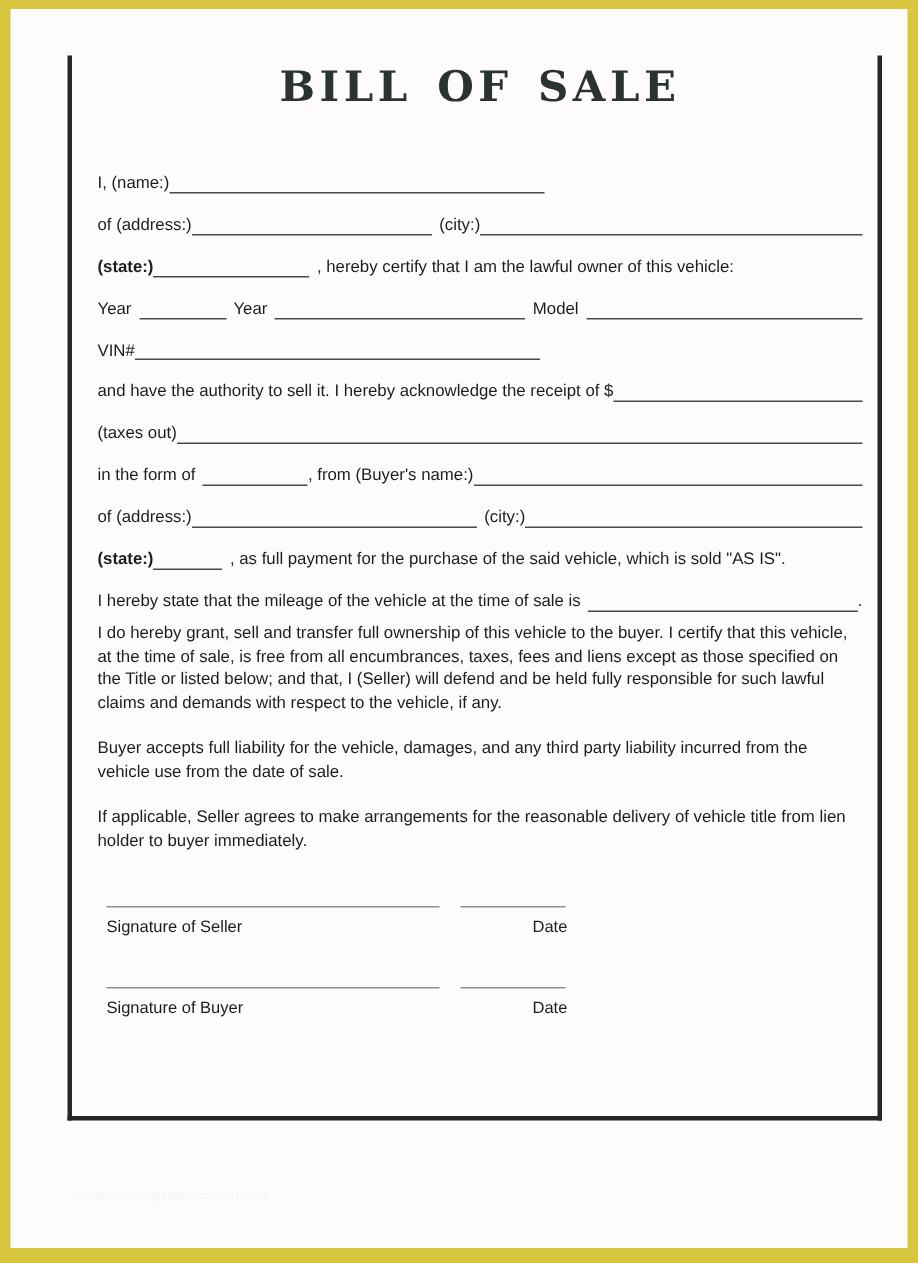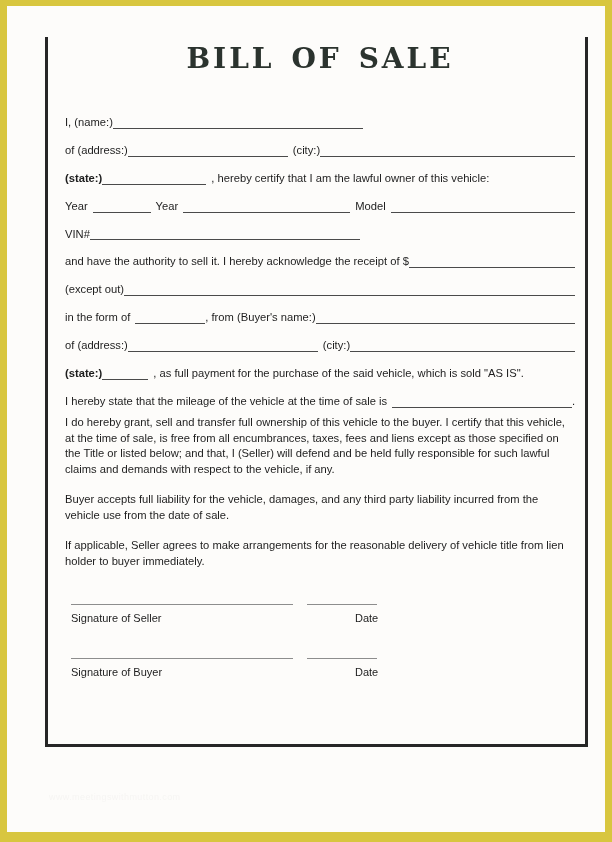--- a/index.html
+++ b/index.html
@@ -194,21 +194,21 @@
         <span class="lbl">VIN#</span>
         <span class="blank" style="width:270px;"></span>
       </div>
 
       <div class="form-row">
         <span class="lbl">and have the authority to sell it. I hereby acknowledge the receipt of $</span>
         <span class="blank grow"></span>
       </div>
 
       <div class="form-row">
-        <span class="lbl">(except out)</span>
+        <span class="lbl">(taxes out)</span>
         <span class="blank grow"></span>
       </div>
 
       <div class="form-row">
         <span class="lbl">in the form of</span>
         <span class="sp"></span>
         <span class="blank" style="width:70px;"></span>
         <span class="lbl">, from (Buyer's name:)</span>
         <span class="blank grow"></span>
       </div>

